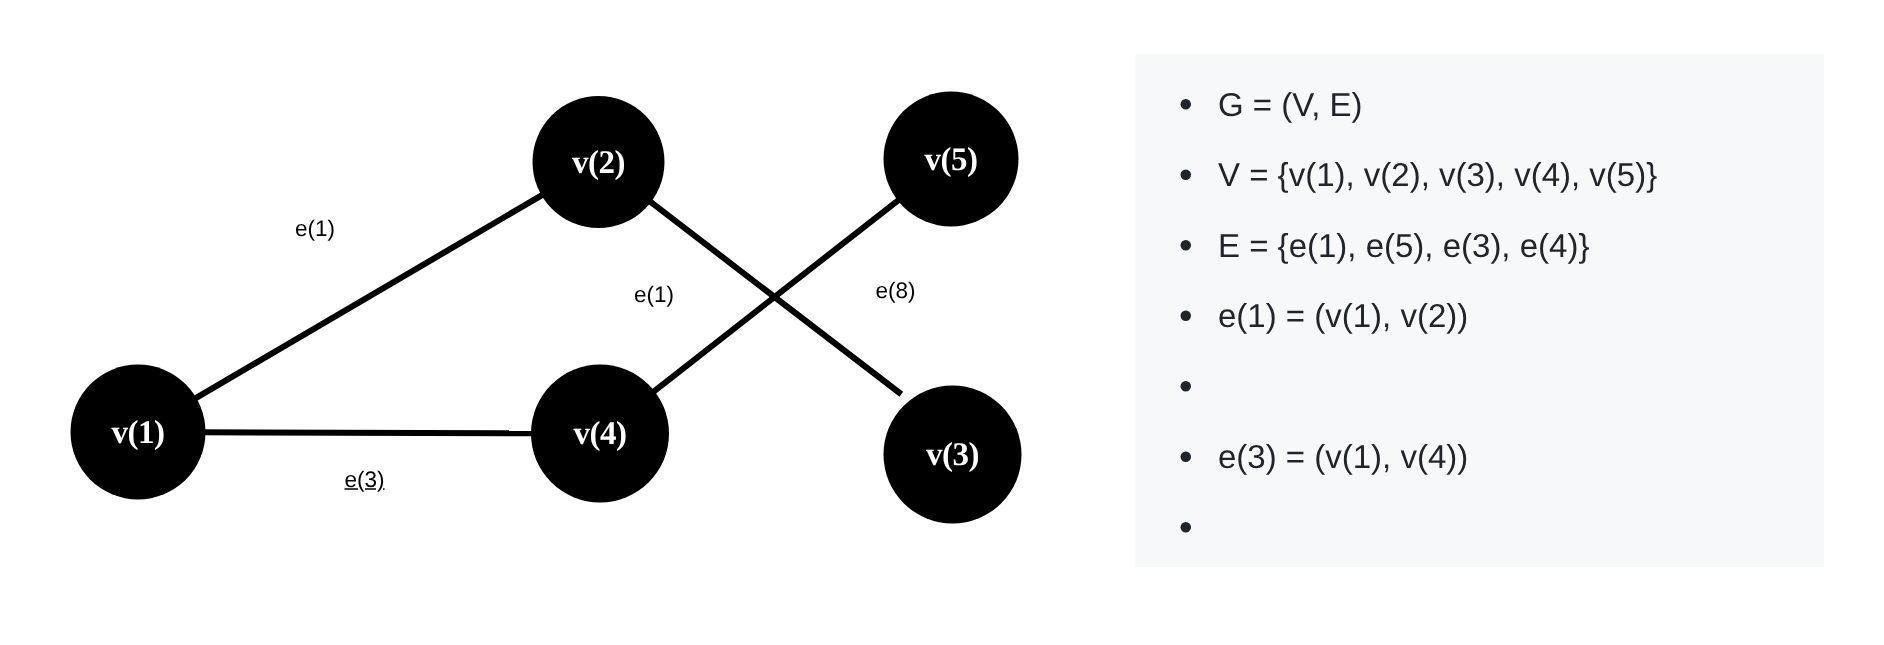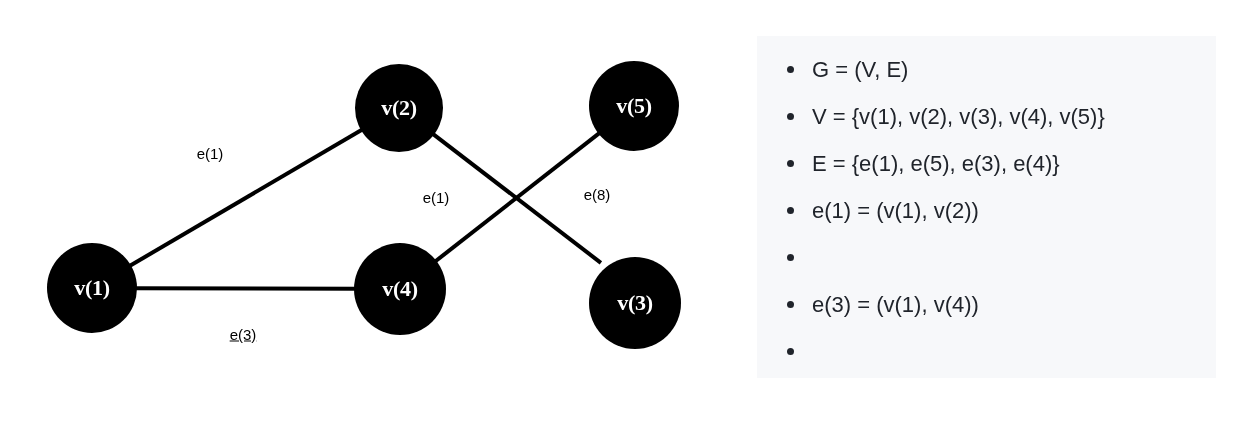--- a/index.html
+++ b/index.html
@@ -133,21 +133,21 @@
     </div>
     <div class="graph-node" style="left: 354px; top: 243px; width: 92px; height: 92px;">
       <span class="graph-node-label">v(4)</span>
     </div>
     <div class="graph-node" style="left: 589px; top: 61px; width: 90px; height: 90px; text-align: right;">
       <span class="graph-node-label">v(5)</span>
     </div>
 
     <div class="edge-label" style="left: 210px; top: 153px;">e(1)</div>
     <div class="edge-label" style="left: 436px; top: 197px;">e(1)</div>
-    <div class="edge-label" style="left: 243px; top: 334px; text-decoration: underline;">e(3)</div>
+    <div class="edge-label" style="left: 243px; top: 320px; text-decoration: underline;">e(3)</div>
     <div class="edge-label" style="left: 597px; top: 194px;">e(8)</div>
   </div>
 
   <div id="definitions-panel">
     <ul id="definitions-list">
       <li>
         <span class="bullet"></span>
         <span>G = (V, E)</span>
       </li>
       <li>

